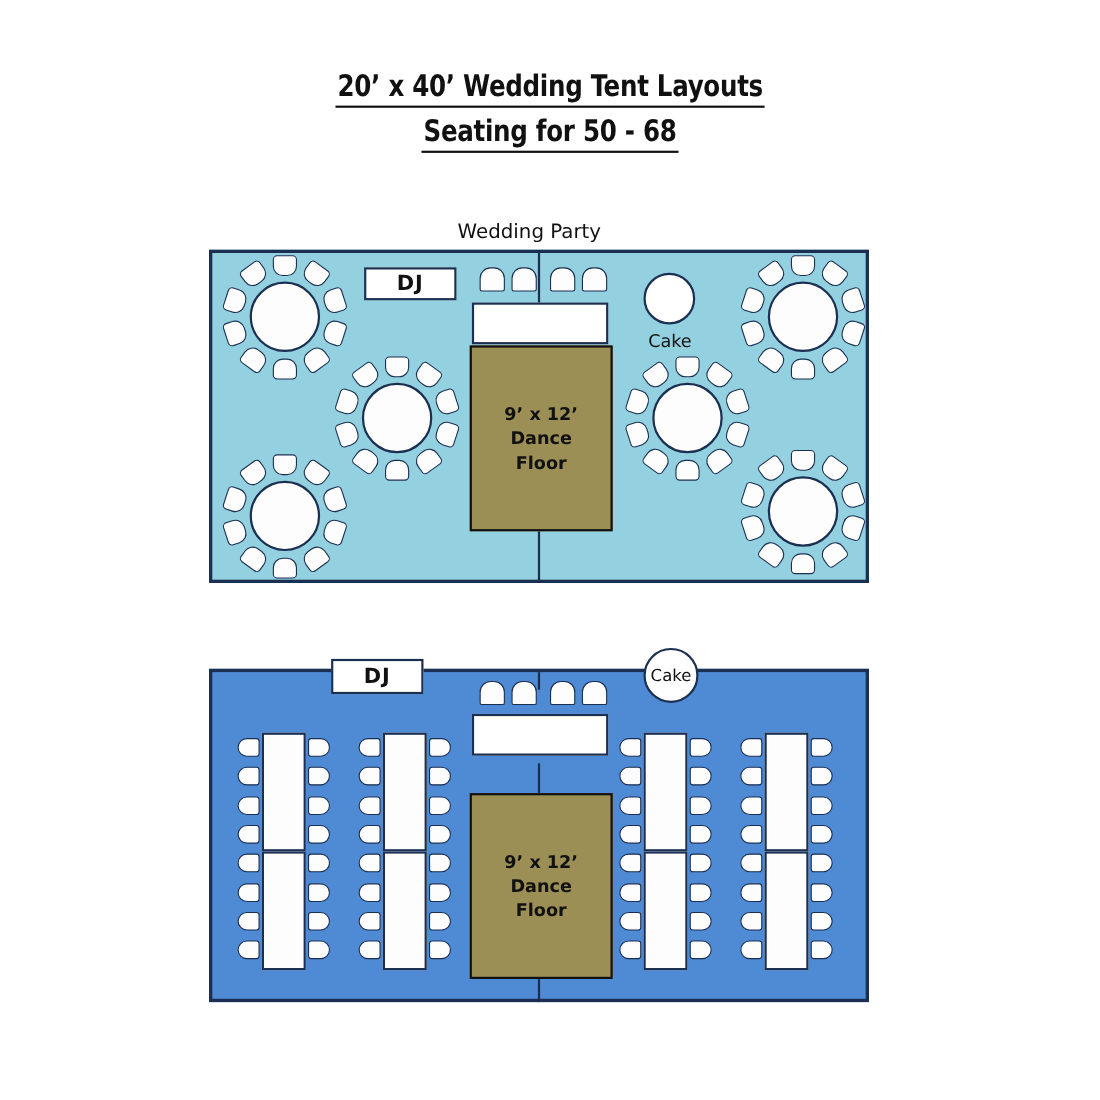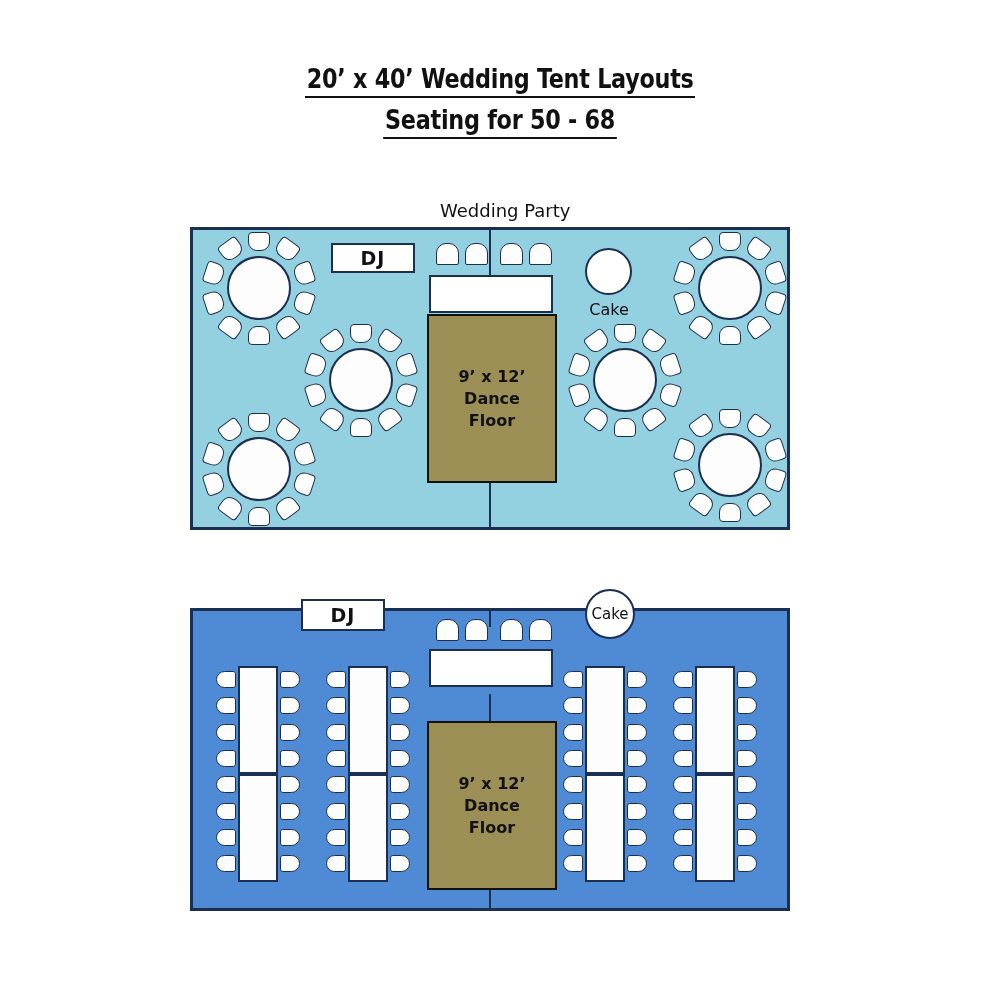--- a/index.html
+++ b/index.html
@@ -61,21 +61,21 @@
   .caption{position:absolute;font-size:18px;color:#111111;white-space:nowrap;}
 </style>
 </head>
 <body>
 
 <div id="title-block">
   <div class="title-line l1">20’ x 40’ Wedding Tent Layouts</div><br>
   <div class="title-line l2">Seating for 50 - 68</div>
 </div>
 
-<div class="caption" id="cap-wedding-party" style="left:440px;top:200px;">Wedding Party</div>
+<div class="caption" id="cap-wedding-party" style="left:416px;top:200px;">Wedding Party</div>
 
 <div class="tent" id="tent-top">
     <div class="pole-line" style="left:296px;top:0px;height:76px;"></div>
     <div class="pole-line" style="left:296px;top:253px;height:47px;"></div>
     <div class="round-table" style="left:34px;top:26px;width:64px;height:64px;"></div>
     <div class="chair chair-r" style="left:55px;top:1.5px;transform:rotate(0deg);"></div>
     <div class="chair chair-r" style="left:82.62590685774623px;top:10.476201264377472px;transform:rotate(36deg);"></div>
     <div class="chair chair-r" style="left:99.69965626587222px;top:33.97620126437747px;transform:rotate(72deg);"></div>
     <div class="chair chair-r" style="left:99.69965626587222px;top:63.023798735622535px;transform:rotate(108deg);"></div>
     <div class="chair chair-r" style="left:82.62590685774623px;top:86.52379873562253px;transform:rotate(144deg);"></div>

